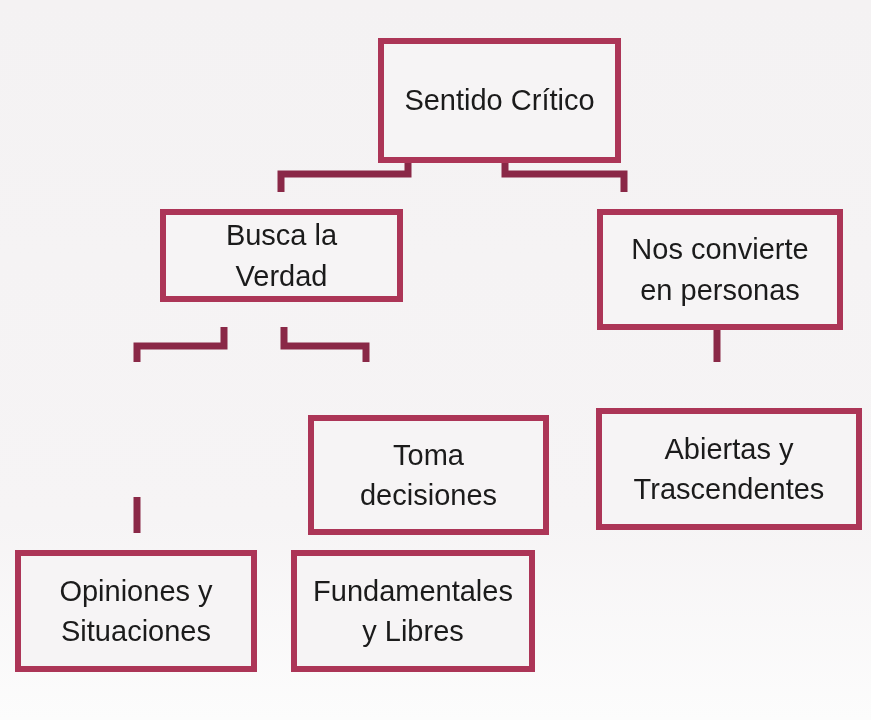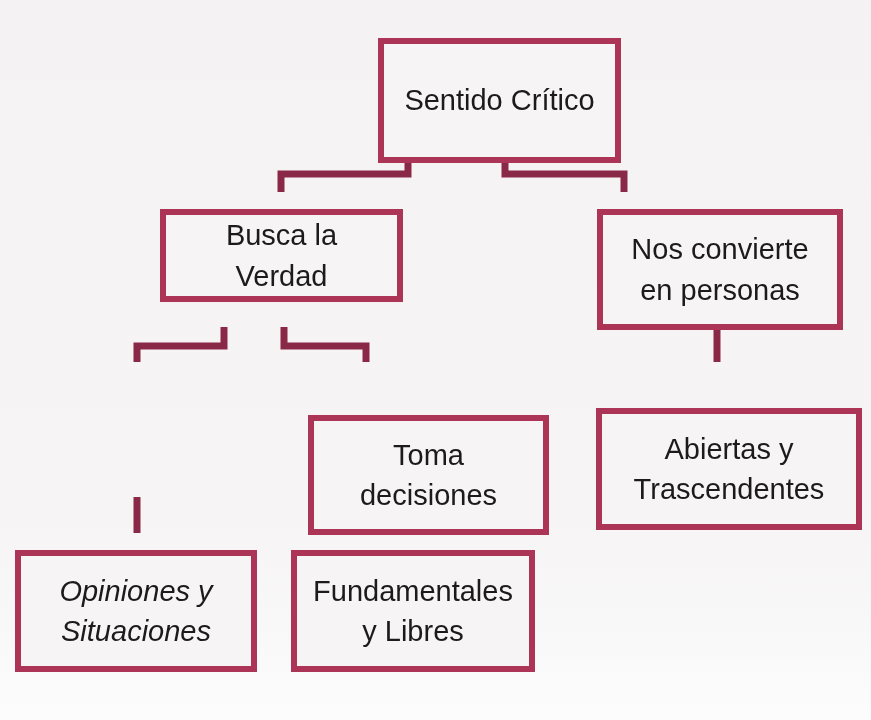--- a/index.html
+++ b/index.html
@@ -42,21 +42,21 @@
     font-size:29px;
     line-height:1.38;
     white-space:pre-line;
   }
   .node-sentido   {left:378px;top:38px; width:243px;height:125px;}
   .node-busca     {left:160px;top:209px;width:243px;height:93px;}
   .node-nos       {left:597px;top:209px;width:246px;height:121px;}
   .node-cuestiona {left:16px; top:380px;width:242px;height:120px;}
   .node-toma      {left:308px;top:380px;width:241px;height:120px;margin-top:35px;}
   .node-abiertas  {left:596px;top:380px;width:266px;height:122px;margin-top:28px;}
-  .node-opiniones {left:15px; top:550px;width:242px;height:122px;font-style:italic;}
+  .node-opiniones {left:15px; top:550px;width:242px;height:122px;}
   .node-fund      {left:291px;top:550px;width:244px;height:122px;}
 </style>
 </head>
 <body>
 
 <div class="stage">
 
   <svg class="connectors" viewBox="0 0 871 720" aria-hidden="true">
     <path d="M408 160 L408 174 L281 174 L281 192"></path>
     <path d="M505 160 L505 174 L624 174 L624 192"></path>

